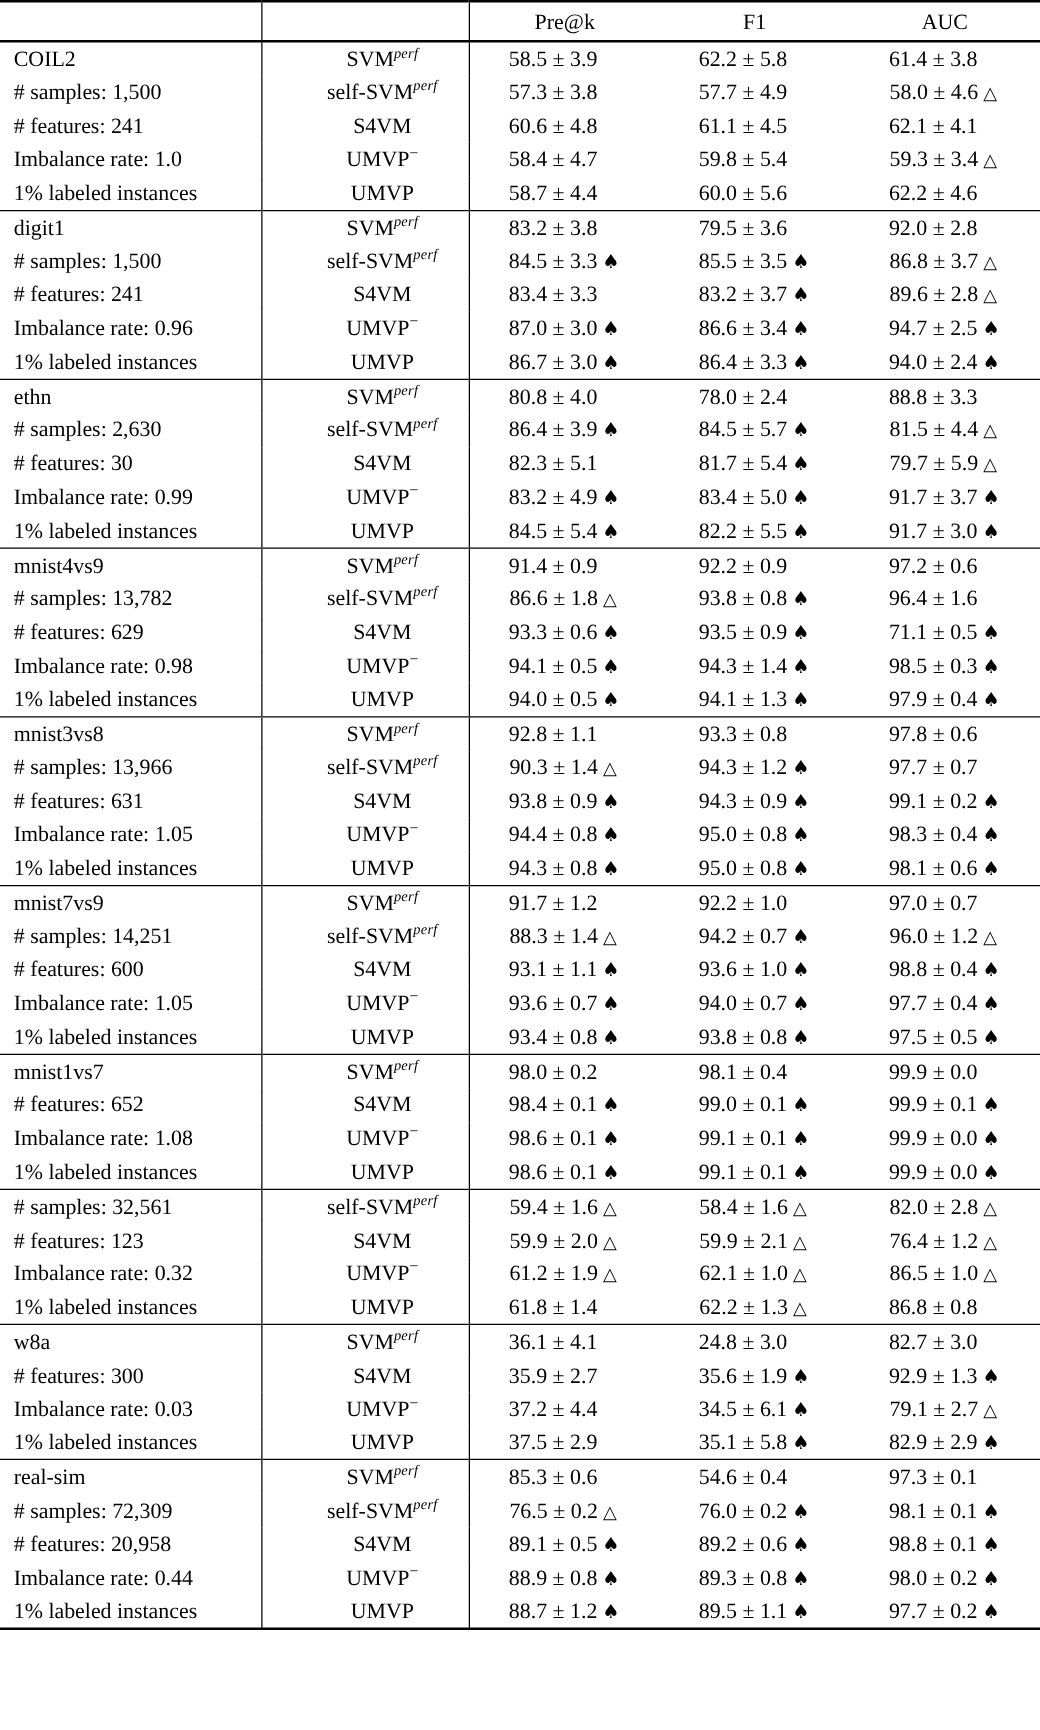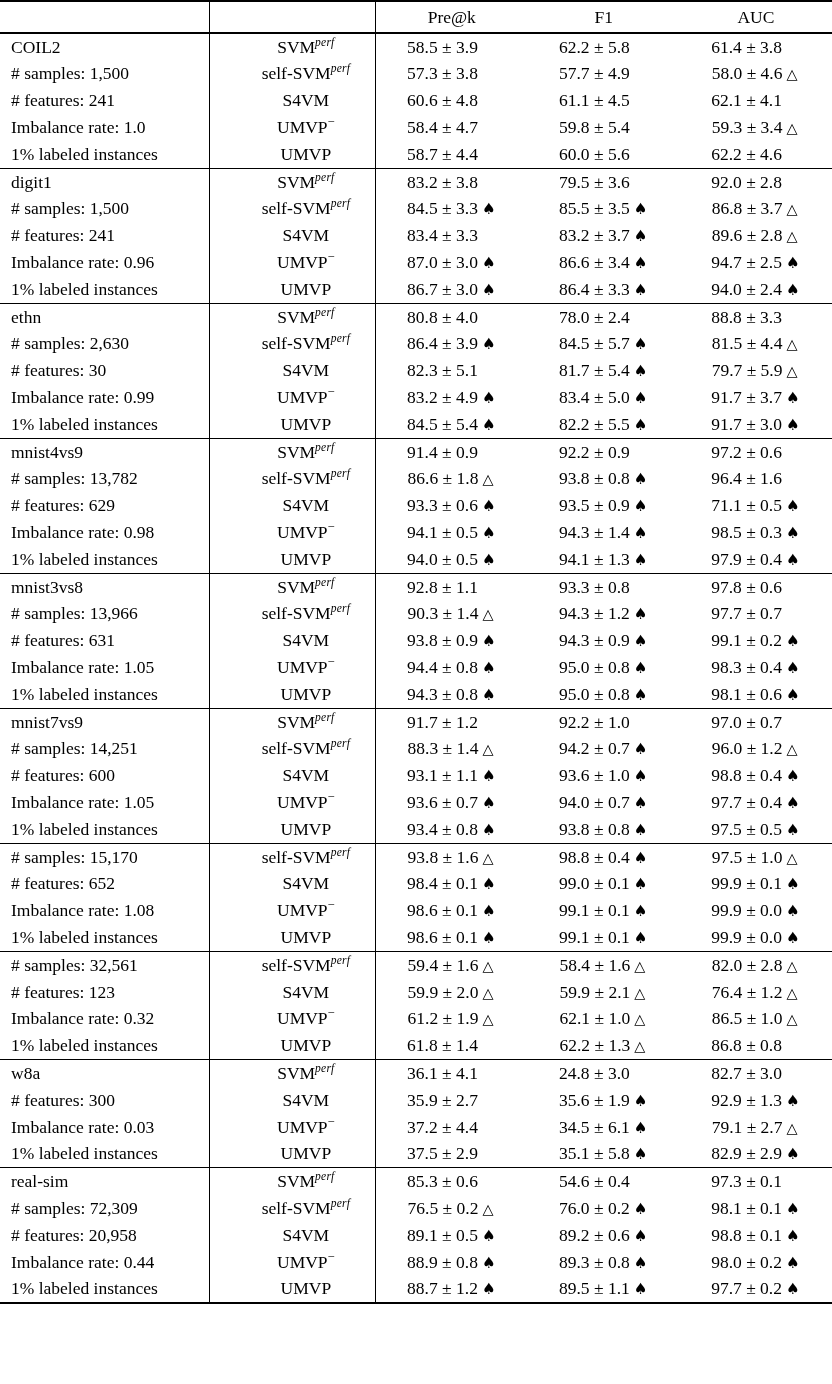--- a/index.html
+++ b/index.html
@@ -361,25 +361,25 @@
           <td class="dataset vr-left">1% labeled instances</td>
           <td class="method vr-right"><span>UMVP</span></td>
           <td class="metric"><span class="val-wrap">93.4 ± 0.8</span><span class="marker">♠</span></td>
           <td class="metric"><span class="val-wrap">93.8 ± 0.8</span><span class="marker">♠</span></td>
           <td class="metric"><span class="val-wrap">97.5 ± 0.5</span><span class="marker">♠</span></td>
         </tr>
         <tr class="rule-block">
           <td colspan="5"></td>
         </tr>
         <tr>
-          <td class="dataset vr-left"># samples: 15,170</td>
-          <td class="method vr-right"><span>self-SVM</span><sup class="perf">perf</sup></td>
-          <td class="metric"><span class="val-wrap">93.8 ± 1.6</span><span class="marker tri">△</span></td>
-          <td class="metric"><span class="val-wrap">98.8 ± 0.4</span><span class="marker">♠</span></td>
-          <td class="metric"><span class="val-wrap">97.5 ± 1.0</span><span class="marker tri">△</span></td>
+          <td class="dataset vr-left">mnist1vs7</td>
+          <td class="method vr-right"><span>SVM</span><sup class="perf">perf</sup></td>
+          <td class="metric"><span class="val-wrap">98.0 ± 0.2</span><span class="marker none"></span></td>
+          <td class="metric"><span class="val-wrap">98.1 ± 0.4</span><span class="marker none"></span></td>
+          <td class="metric"><span class="val-wrap">99.9 ± 0.0</span><span class="marker none"></span></td>
         </tr>
         <tr>
           <td class="dataset vr-left"># features: 652</td>
           <td class="method vr-right"><span>S4VM</span></td>
           <td class="metric"><span class="val-wrap">98.4 ± 0.1</span><span class="marker">♠</span></td>
           <td class="metric"><span class="val-wrap">99.0 ± 0.1</span><span class="marker">♠</span></td>
           <td class="metric"><span class="val-wrap">99.9 ± 0.1</span><span class="marker">♠</span></td>
         </tr>
         <tr>
           <td class="dataset vr-left">Imbalance rate: 1.08</td>

